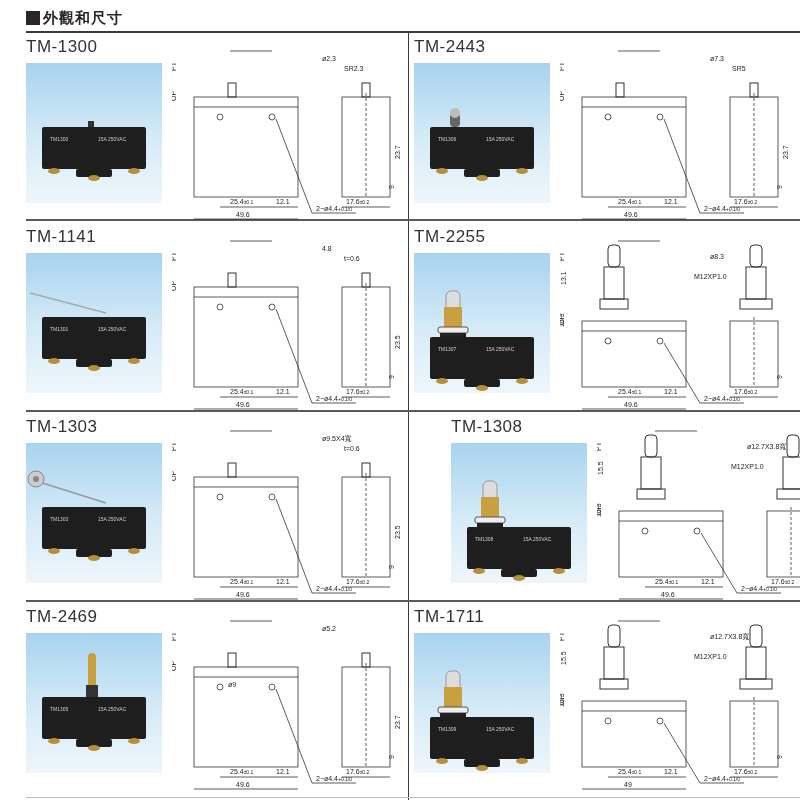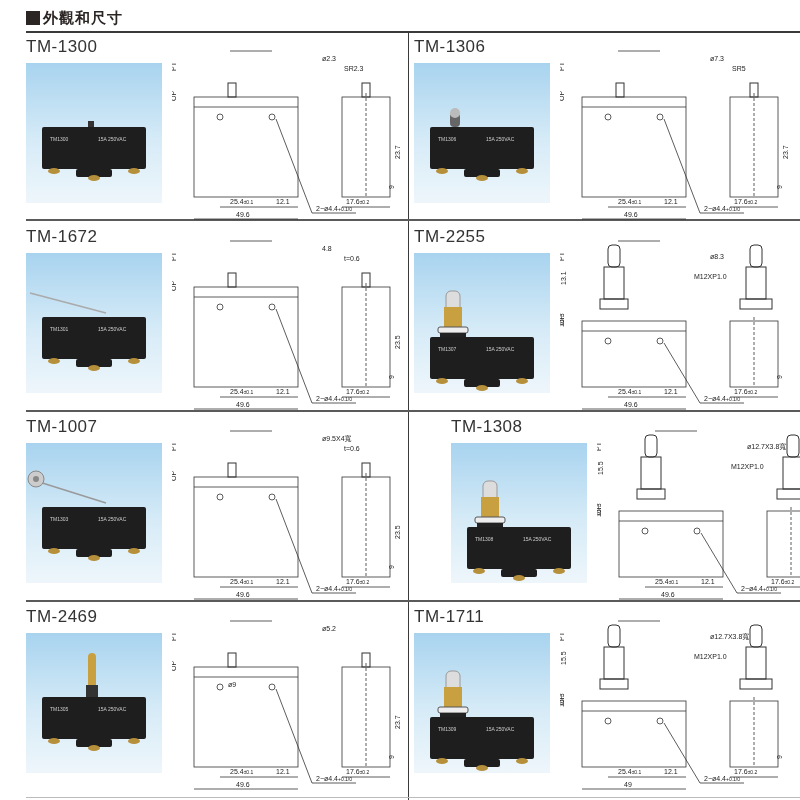--- a/index.html
+++ b/index.html
@@ -81,21 +81,21 @@
       <text class="dim" x="64" y="170">49.6</text>
       <text class="dim" x="174" y="157">17.6<tspan class="dim-small">±0.2</tspan></text>
       <text class="dim" x="144" y="164">2−ø4.4<tspan class="dim-small">+0.1/0</tspan></text>
       <text class="dim" x="226" y="110" transform="rotate(-90 228 110)">23.7</text>
       <text class="dim" x="220" y="140" transform="rotate(-90 222 140)">9</text>
       <text class="dim" x="0" y="20" transform="rotate(-90 4 20)">PT</text>
       <text class="dim" x="0" y="50" transform="rotate(-90 4 50)">OP</text>
     </svg></div>
     </div>
     <div class="cell right" style="top: 35px;">
-      <div class="model-title">TM-1306</div>
+      <div class="model-title">TM-2443</div>
       <div class="photo"><svg viewBox="0 0 136 140" width="136" height="140">
       <g transform="translate(0,0)">
       <rect x="36" y="50" width="10" height="14" rx="4" fill="#666"></rect>
             <circle cx="41" cy="50" r="5" fill="#bbb"></circle>
       <rect x="16" y="64" width="104" height="42" rx="2" fill="#1e1e1e"></rect>
       <rect x="50" y="106" width="36" height="8" rx="2" fill="#1e1e1e"></rect>
       <ellipse cx="28" cy="108" rx="6" ry="3" fill="#b58f3a"></ellipse>
       <ellipse cx="68" cy="115" rx="6" ry="3" fill="#b58f3a"></ellipse>
       <ellipse cx="108" cy="108" rx="6" ry="3" fill="#b58f3a"></ellipse>
       <text x="24" y="78" font-size="5" fill="#ccc" font-family="Liberation Sans, sans-serif">TM1306</text>
@@ -128,21 +128,21 @@
       <text class="dim" x="64" y="170">49.6</text>
       <text class="dim" x="174" y="157">17.6<tspan class="dim-small">±0.2</tspan></text>
       <text class="dim" x="144" y="164">2−ø4.4<tspan class="dim-small">+0.1/0</tspan></text>
       <text class="dim" x="226" y="110" transform="rotate(-90 228 110)">23.7</text>
       <text class="dim" x="220" y="140" transform="rotate(-90 222 140)">9</text>
       <text class="dim" x="0" y="20" transform="rotate(-90 4 20)">PT</text>
       <text class="dim" x="0" y="50" transform="rotate(-90 4 50)">OP</text>
     </svg></div>
     </div>
     <div class="cell left" style="top: 225px;">
-      <div class="model-title">TM-1672</div>
+      <div class="model-title">TM-1141</div>
       <div class="photo"><svg viewBox="0 0 136 140" width="136" height="140">
       <g transform="translate(0,0)">
       <line x1="4" y1="40" x2="80" y2="60" stroke="#aaa" stroke-width="1.5"></line>
       <rect x="16" y="64" width="104" height="42" rx="2" fill="#1e1e1e"></rect>
       <rect x="50" y="106" width="36" height="8" rx="2" fill="#1e1e1e"></rect>
       <ellipse cx="28" cy="108" rx="6" ry="3" fill="#b58f3a"></ellipse>
       <ellipse cx="68" cy="115" rx="6" ry="3" fill="#b58f3a"></ellipse>
       <ellipse cx="108" cy="108" rx="6" ry="3" fill="#b58f3a"></ellipse>
       <text x="24" y="78" font-size="5" fill="#ccc" font-family="Liberation Sans, sans-serif">TM1301</text>
       <text x="72" y="78" font-size="5" fill="#ccc" font-family="Liberation Sans, sans-serif">15A 250VAC</text>
@@ -229,21 +229,21 @@
       <text class="dim" x="64" y="170">49.6</text>
       <text class="dim" x="174" y="157">17.6<tspan class="dim-small">±0.2</tspan></text>
       <text class="dim" x="144" y="164">2−ø4.4<tspan class="dim-small">+0.1/0</tspan></text>
 
       <text class="dim" x="220" y="140" transform="rotate(-90 222 140)">9</text>
       <text class="dim" x="0" y="20" transform="rotate(-90 4 20)">PT</text>
       <text class="dim" x="0" y="84" transform="rotate(-90 4 84)">OP</text>
     </svg></div>
     </div>
     <div class="cell left" style="top: 415px;">
-      <div class="model-title">TM-1007</div>
+      <div class="model-title">TM-1303</div>
       <div class="photo"><svg viewBox="0 0 136 140" width="136" height="140">
       <g transform="translate(0,0)">
       <line x1="10" y1="38" x2="80" y2="60" stroke="#999" stroke-width="1.5"></line>
             <circle cx="10" cy="36" r="8" fill="#ccc" stroke="#888"></circle>
             <circle cx="10" cy="36" r="3" fill="#888"></circle>
       <rect x="16" y="64" width="104" height="42" rx="2" fill="#1e1e1e"></rect>
       <rect x="50" y="106" width="36" height="8" rx="2" fill="#1e1e1e"></rect>
       <ellipse cx="28" cy="108" rx="6" ry="3" fill="#b58f3a"></ellipse>
       <ellipse cx="68" cy="115" rx="6" ry="3" fill="#b58f3a"></ellipse>
       <ellipse cx="108" cy="108" rx="6" ry="3" fill="#b58f3a"></ellipse>

